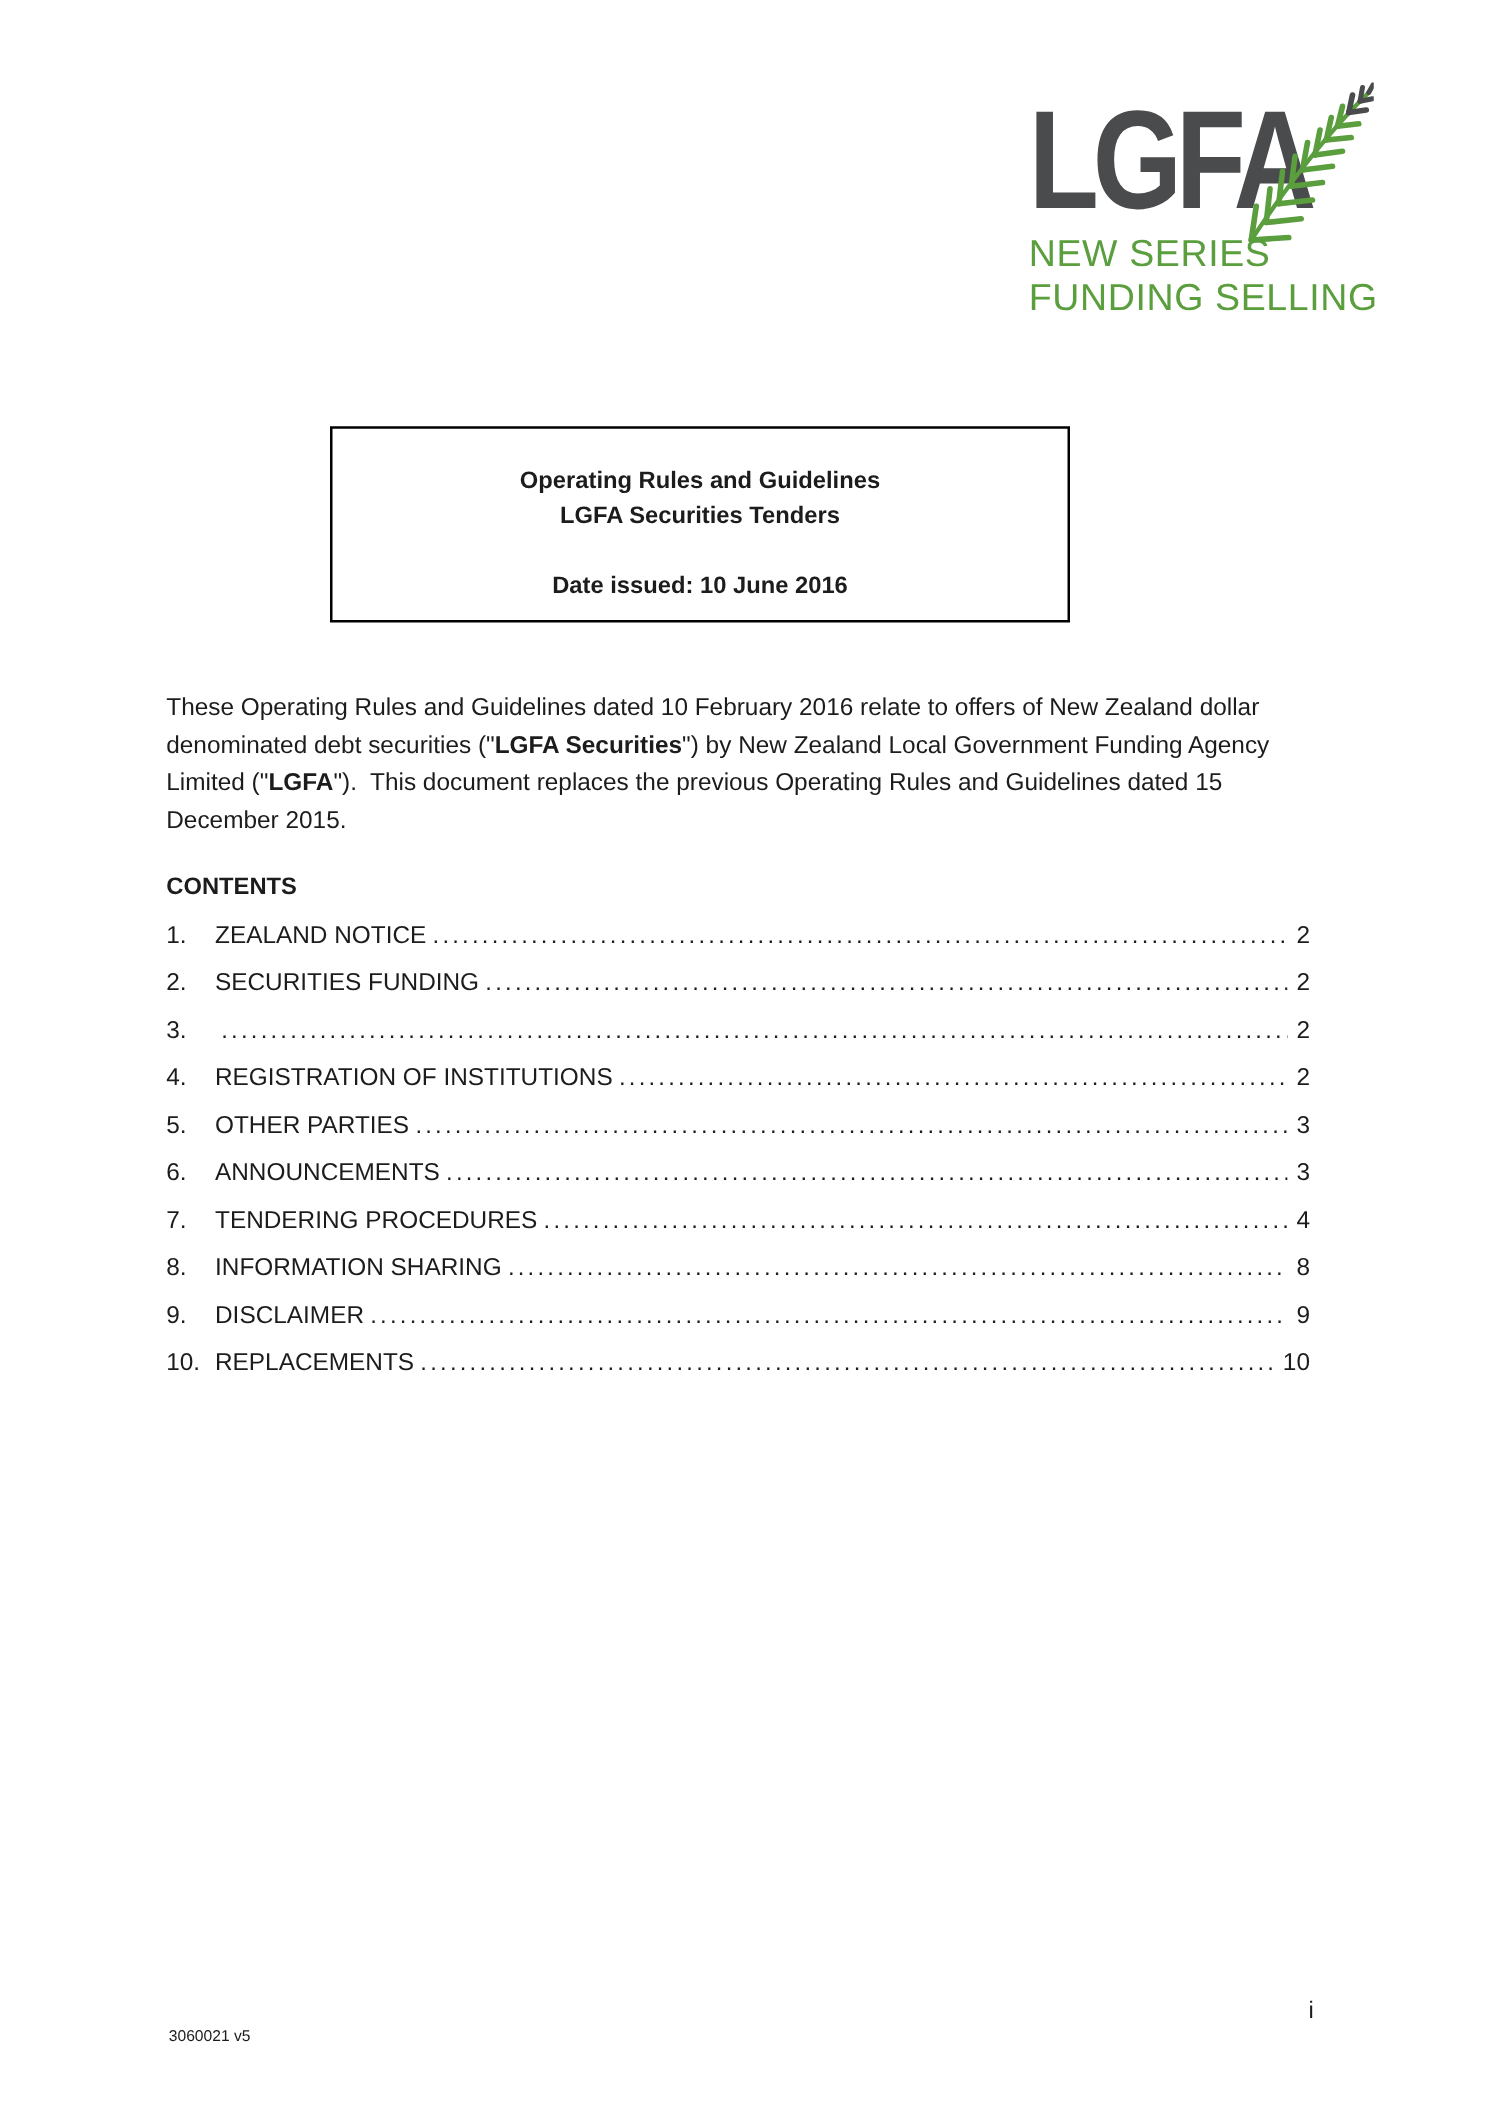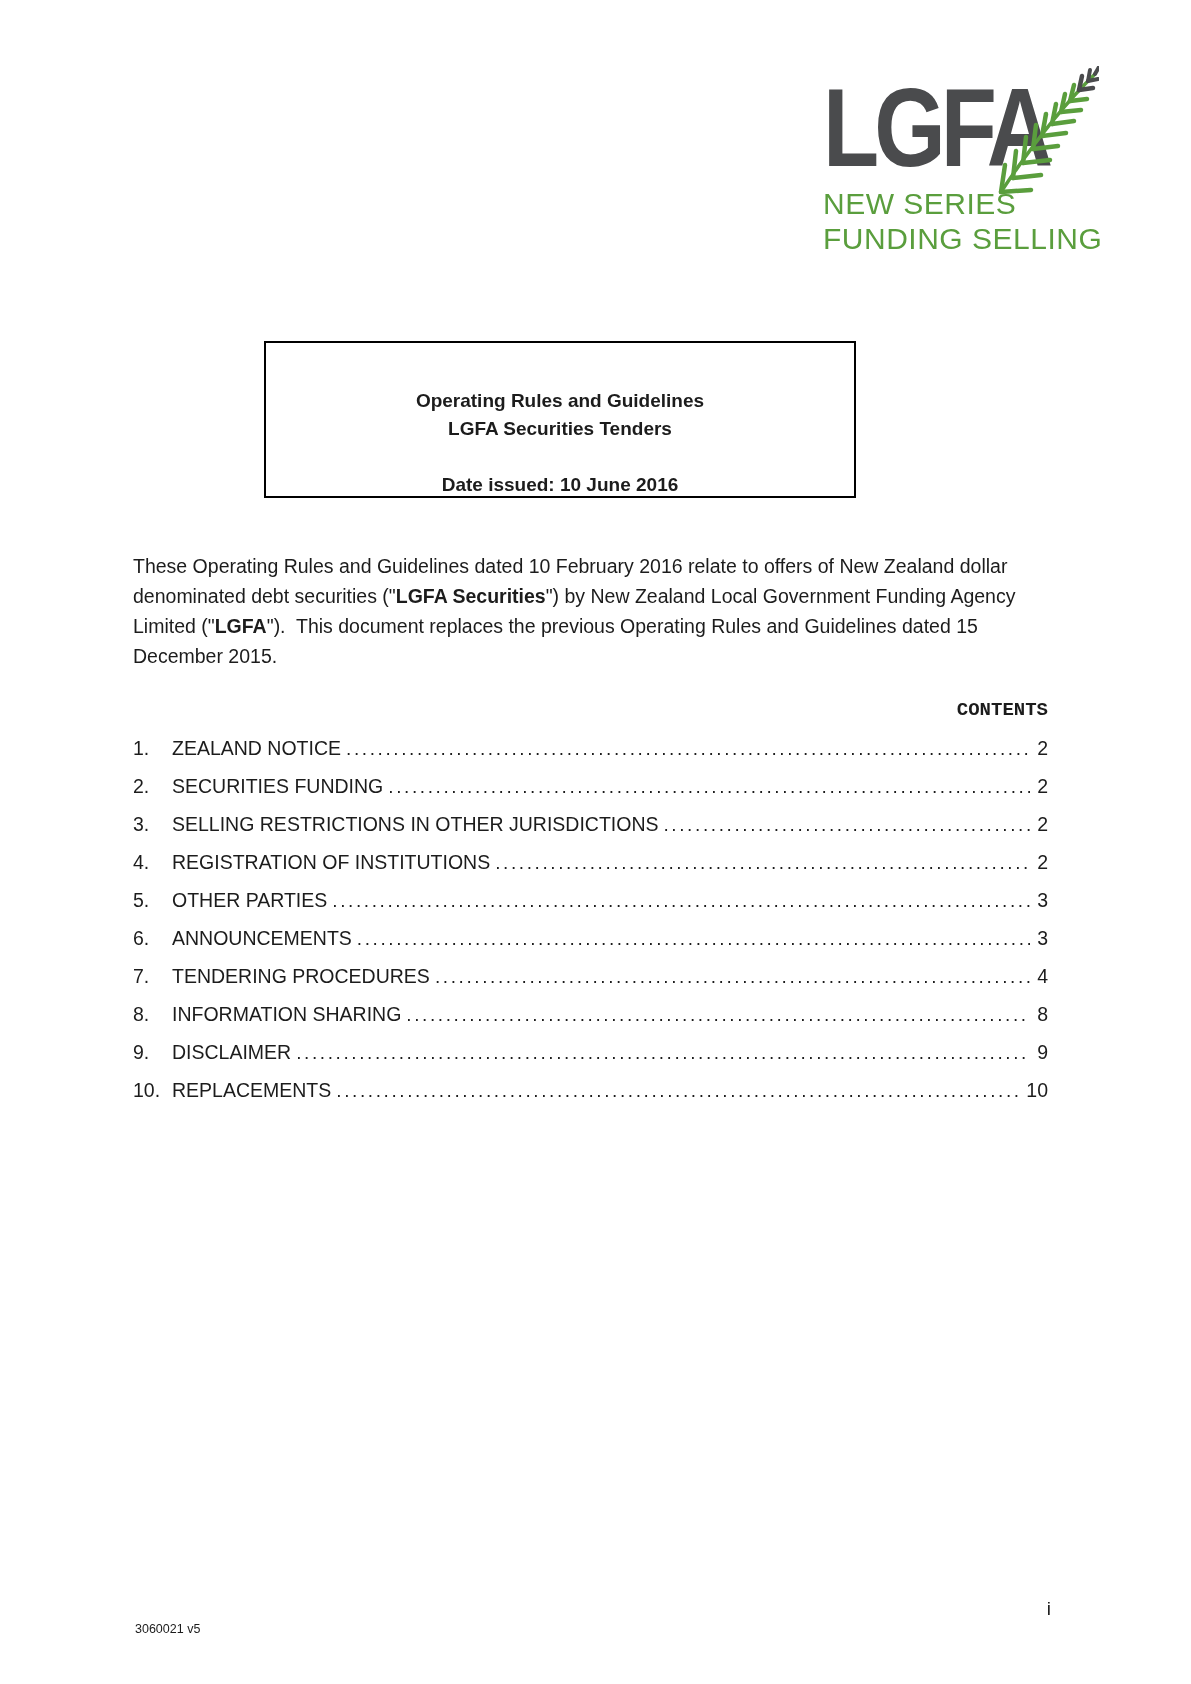--- a/index.html
+++ b/index.html
@@ -27,35 +27,35 @@
     position:absolute; left:823px; top:186px;
     color:var(--green); font-size:30px; line-height:35px;
     letter-spacing:.5px; white-space:nowrap;
   }
 
   
   .title-box {
     position:absolute; left:264px; top:341px; width:592px; height:157px;
     border:2px solid #000; text-align:center;
     font-weight:bold; font-size:19px; line-height:28px;
-    padding-top:44px;
+    padding-top:28px;
   }
   .title-box .date-line { margin-top:28px; }
 
   
   .intro {
     position:absolute; left:133px; top:551px; width:910px;
     font-size:19.5px; line-height:30px;
     white-space:pre-wrap;
   }
 
   
   .contents-heading {
     position:absolute; left:133px; top:699px; width:915px;
-    text-align:right; font-weight:bold; font-size:19px;font-family:Liberation Mono, monospace;
+    text-align:left; font-weight:bold; font-size:19px;
   }
   .toc {
     position:absolute; left:133px; top:736px; width:915px;
     font-size:19.5px;
   }
   .toc-row {
     display:flex; align-items:baseline;
     line-height:24px; margin-bottom:13px;
     text-decoration:none; color:inherit;
   }
@@ -139,21 +139,20 @@
 
   <div class="toc-row">
     <span class="toc-num">2.</span>
     <span class="toc-title">SECURITIES FUNDING</span>
     <span class="toc-dots">..........................................................................................................................................................................................................................................................</span>
     <span class="toc-page">2</span>
   </div>
 
   <div class="toc-row">
     <span class="toc-num">3.</span>
-    <span class="toc-title">SELLING RESTRICTIONS IN OTHER JURISDICTIONS</span>
     <span class="toc-dots">..........................................................................................................................................................................................................................................................</span>
     <span class="toc-page">2</span>
   </div>
 
   <div class="toc-row">
     <span class="toc-num">4.</span>
     <span class="toc-title">REGISTRATION OF INSTITUTIONS</span>
     <span class="toc-dots">..........................................................................................................................................................................................................................................................</span>
     <span class="toc-page">2</span>
   </div>

